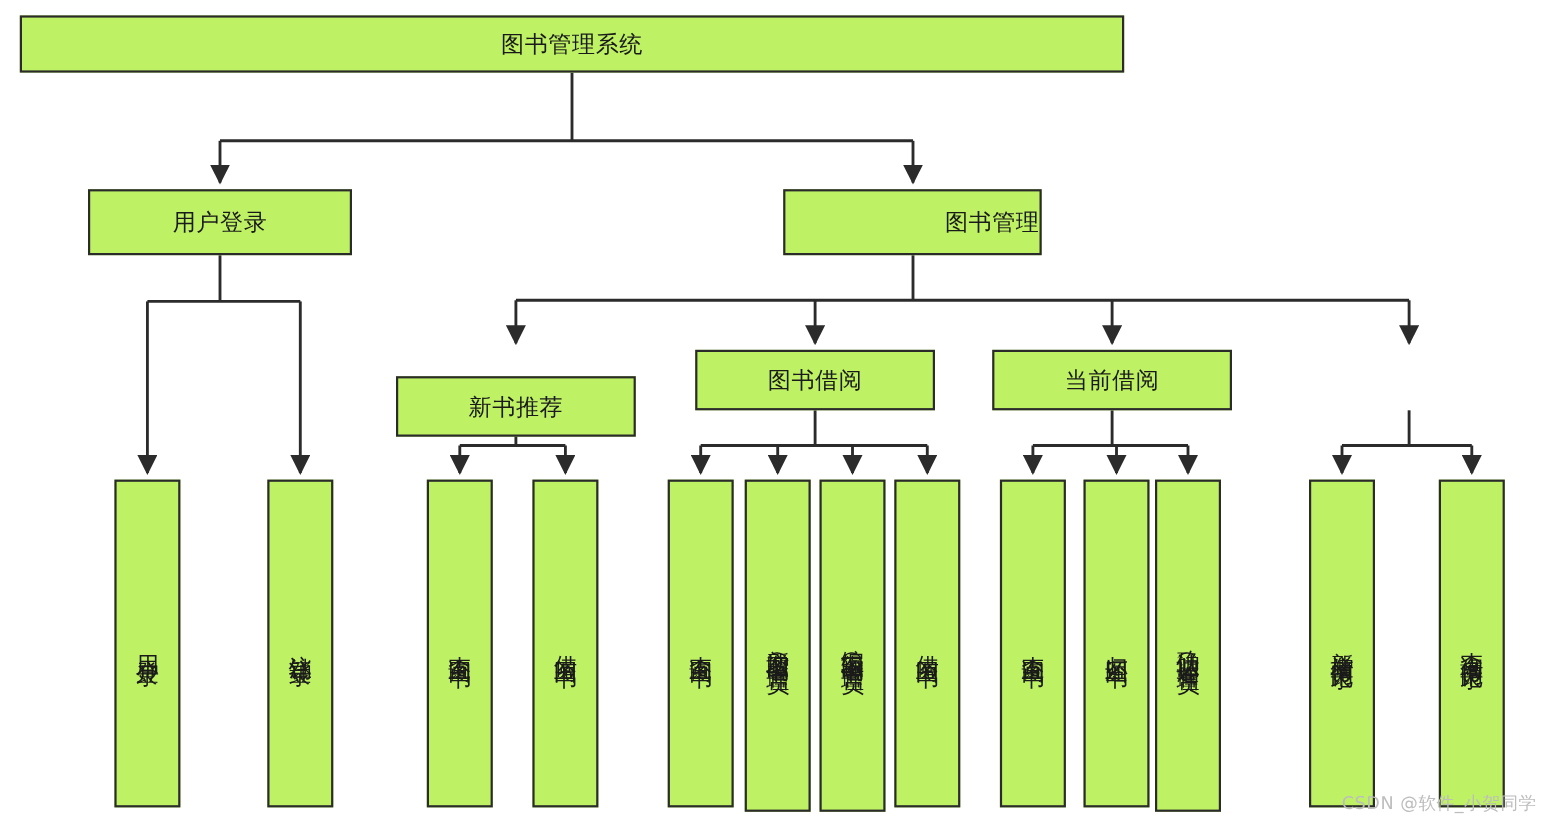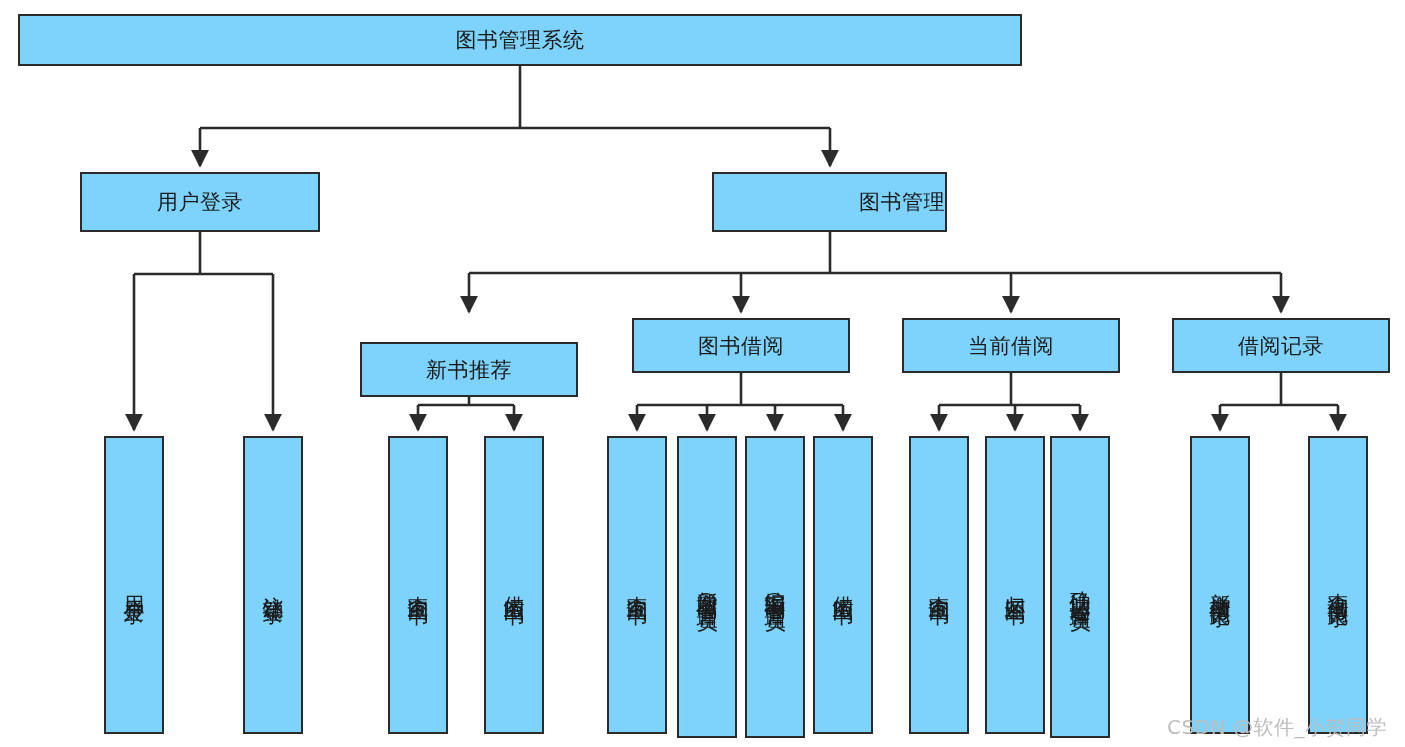--- a/index.html
+++ b/index.html
@@ -14,21 +14,21 @@
     position: relative;
     width: 1405px;
     height: 747px;
     background: #ffffff;
     overflow: hidden;
   }
   .node {
     position: absolute;
     box-sizing: border-box;
     border: 2px solid #2b2b2b;
-    background: #7dd3fc;
+    background: #bef264;
     display: flex;
     align-items: center;
     justify-content: center;
     color: #1a1a1a;
   }
   .node.horiz {
     font-size: 21px;
     letter-spacing: 0.5px;
   }
   .node.vert {
@@ -47,23 +47,23 @@
   #svg-links {
     position: absolute;
     left: 0;
     top: 0;
     width: 1405px;
     height: 747px;
     pointer-events: none;
   }
   .watermark {
     position: absolute;
-    right: 18px;
+    right: 8px;
     bottom: 6px;
-    font-size: 20px;
+    font-size: 16px;
     color: #bdbdbd;
     white-space: nowrap;
     letter-spacing: 0.5px;
   }
 </style>
 </head>
 <body>
 
 <div id="canvas">
 
@@ -131,23 +131,20 @@
 
   <div class="node horiz" style="left:360px; top:318px; width:218px; height:55px;margin-top:24px;">
     <span>新书推荐</span>
   </div>
   <div class="node horiz" style="left:902px; top:318px; width:218px; height:55px;">
     <span>当前借阅</span>
   </div>
   <div class="node horiz" style="left:632px; top:318px; width:218px; height:55px;">
     <span>图书借阅</span>
   </div>
-  <div class="node horiz" style="left:1172px; top:318px; width:218px; height:55px;">
-    <span>借阅记录</span>
-  </div>
 
   <div class="node vert" style="left:104px; top:436px; width:60px; height:298px;">
     <span class="vtext">用户登录</span>
   </div>
   <div class="node vert" style="left:243px; top:436px; width:60px; height:298px;">
     <span class="vtext">注销登录</span>
   </div>
   <div class="node vert" style="left:388px; top:436px; width:60px; height:298px;">
     <span class="vtext">查询图书</span>
   </div>

